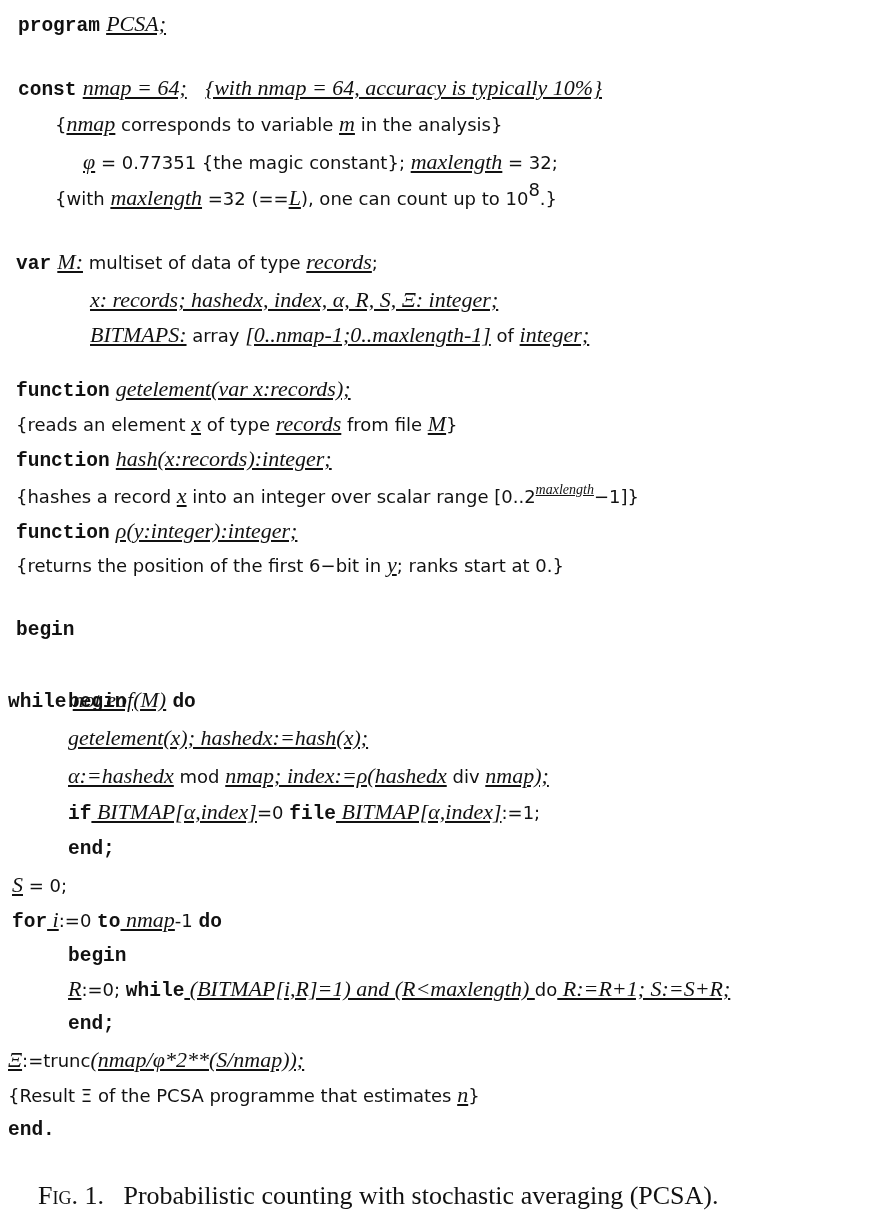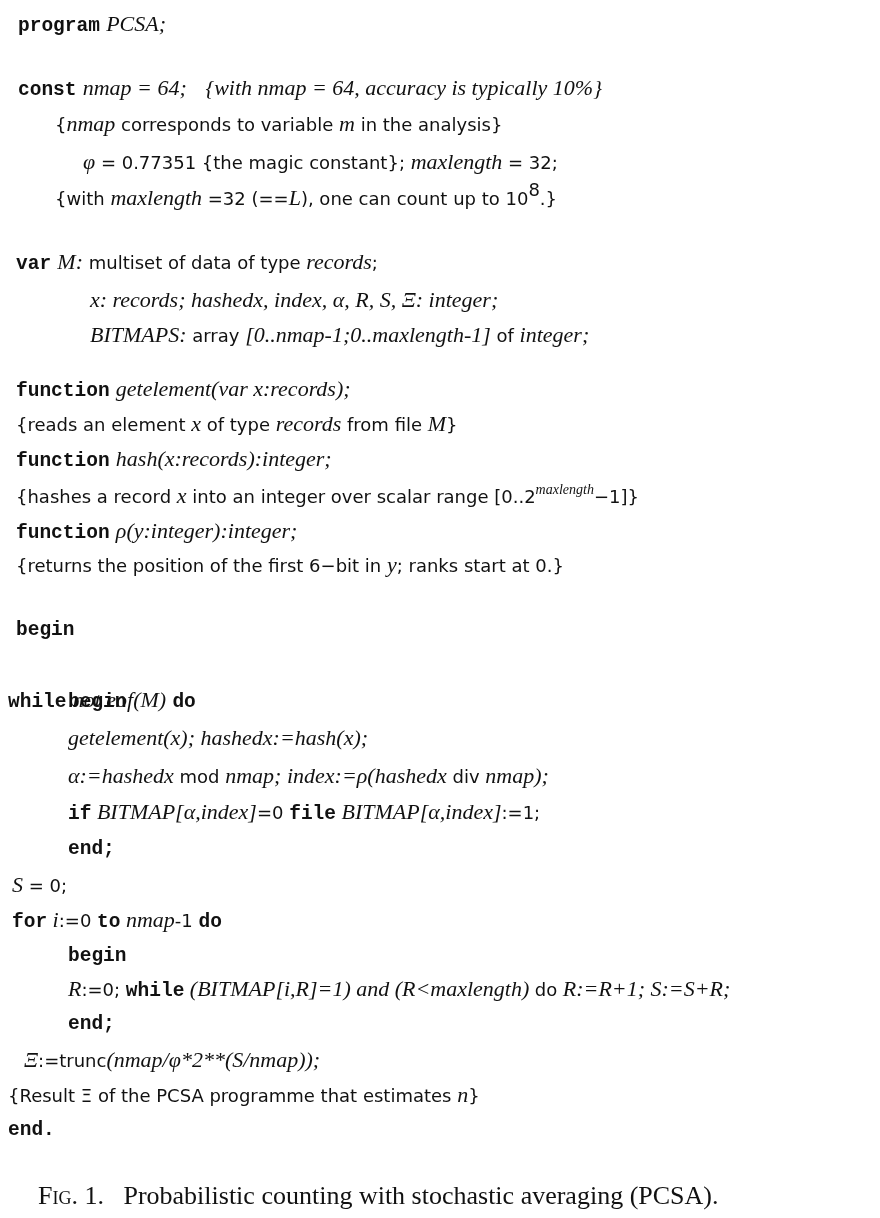--- a/index.html
+++ b/index.html
@@ -1,20 +1,20 @@
 <!DOCTYPE html>
 <html><head>
 <meta charset="utf-8">
 <style>
   html, body { margin: 0; padding: 0; background: #ffffff; }
   body { width: 880px; height: 1218px; position: relative; overflow: hidden;
          font-family: "DejaVu Serif", serif; color: #111; }
   .line { position: absolute; white-space: nowrap; font-size: 19.5px; line-height: 24px; }
   .kw { font-weight: bold; font-family: Liberation Mono, monospace; }
-  .it { font-style: italic; font-family: "Liberation Serif", serif; font-size: 22px; }
+  .it { font-style: italic; font-family: "Liberation Serif", serif; font-size: 22px; text-decoration: underline; }
   .rm { font-family: "DejaVu Sans", sans-serif; font-size: 18px; }
   sup { font-size: 12px; vertical-align: 9px; line-height: 0; }
   sup.it { font-size: 14px; }
   .caption { position: absolute; left: 38px; top: 1181px; font-family: "Liberation Serif", serif;
              font-size: 26px; white-space: nowrap; color: #111; }
   .sc { font-variant: small-caps; }
 </style>
 </head>
 <body>
 
@@ -77,21 +77,21 @@
   <div class="line" style="left:12px;top:873px;"><span class="it">S</span><span class="rm"> = 0;</span></div>
 
   <div class="line" style="left:12px;top:908px;"><span class="kw">for</span><span class="it"> i</span><span class="rm">:=0 </span><span class="kw">to</span><span class="it"> nmap</span><span class="rm">-1 </span><span class="kw">do</span></div>
 
   <div class="line" style="left:68px;top:943px;"><span class="kw">begin</span></div>
 
   <div class="line" style="left:68px;top:977px;"><span class="it">R</span><span class="rm">:=0; </span><span class="kw">while</span><span class="it"> (BITMAP[i,R]=1) and (R&lt;maxlength) </span><span class="rm">do</span><span class="it"> R:=R+1; S:=S+R;</span></div>
 
   <div class="line" style="left:68px;top:1011px;"><span class="kw">end;</span></div>
 
-  <div class="line" style="left:8px;top:1048px;margin-left:16px;"><span class="it">Ξ</span><span class="rm">:=trunc</span><span class="it">(nmap/φ*2**(S/nmap));</span></div>
+  <div class="line" style="left:8px;top:1048px;"><span class="it">Ξ</span><span class="rm">:=trunc</span><span class="it">(nmap/φ*2**(S/nmap));</span></div>
 
   <div class="line" style="left:8px;top:1083px;"><span class="rm">{Result Ξ of the PCSA programme that estimates </span><span class="it">n</span><span class="rm">}</span></div>
 
   <div class="line" style="left:8px;top:1117px;"><span class="kw">end.</span></div>
 </div>
 
 <div class="caption">
   <span class="sc">Fig. 1.</span>&nbsp;&nbsp;
   <span>Probabilistic counting with stochastic averaging (PCSA).</span>
 </div>

